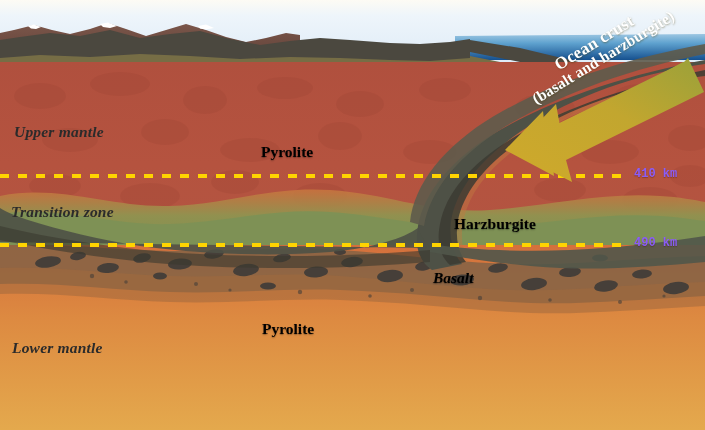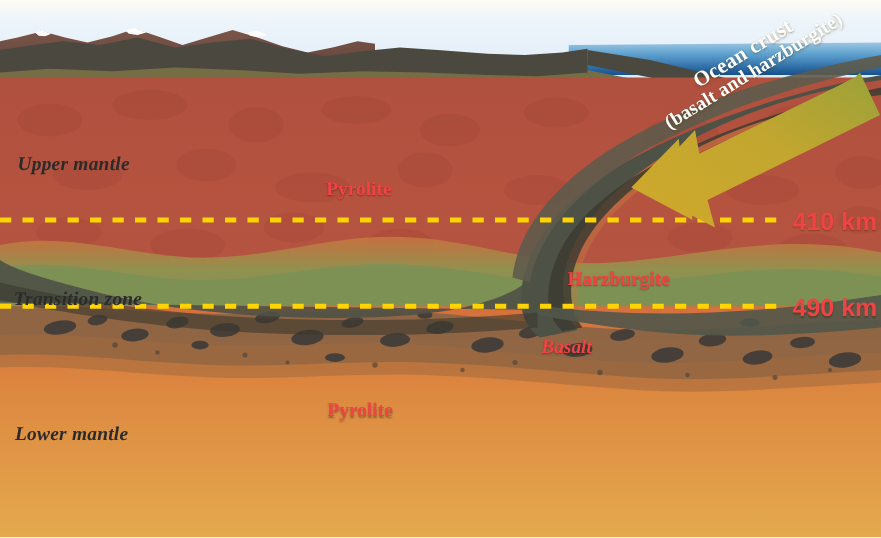--- a/index.html
+++ b/index.html
@@ -19,28 +19,28 @@
     font-family:"Liberation Serif", serif;
     font-style:italic;font-weight:700;
     font-size:15.5px;
     color:#2b2b2b;
     letter-spacing:.2px;
   }
   .rock-label{
     font-family:"Liberation Serif", serif;
     font-weight:700;
     font-size:15.5px;
-    color:#ef4444;
+    color:#000000;
     text-shadow:0 1px 1.5px rgba(0,0,0,.35);
   }
   .depth-label{
-    font-family:Liberation Sans, sans-serif;
+    font-family:Liberation Mono, monospace;
     font-weight:700;
-    font-size:20px;
-    color:#ef4444;
+    font-size:12px;
+    color:#8b5cf6;
     text-shadow:0 1px 1px rgba(60,30,0,.35);
   }
 
   
   #arrow-caption{
     position:absolute;
     left:520px;top:78px;
     transform-origin:left top;
     transform:rotate(-31.5deg);
     text-align:center;
@@ -277,21 +277,21 @@
         <path fill="url(#gArrow)" d="M689,62 L705,86 L558,157 L560,176 L511,150 L549,111 L551,130 L678,68 Z" transform="translate(-6,0)"></path>
 
         <path fill="url(#gArrow)" d="M688,58 L704,92 L566,160 L572,182 L512,151 L556,104 L560,126 L684,62 Z"></path>
       </g>
 
     </g>
   </svg>
 
   <div class="lbl zone-label" style="left:14px;top:123px;font-family:Liberation Serif, serif;">Upper mantle</div>
 
-  <div class="lbl zone-label" style="left:11px;top:203px;margin-top:28px;">Transition zone</div>
+  <div class="lbl zone-label" style="left:11px;top:203px;">Transition zone</div>
 
   <div class="lbl zone-label" style="left:12px;top:339px;">Lower mantle</div>
 
   <div class="lbl rock-label" style="left:261px;top:143px;">Pyrolite</div>
 
   <div class="lbl rock-label" style="left:454px;top:215px;">Harzburgite</div>
 
   <div class="lbl rock-label" style="left:433px;top:269px;font-style:italic;">Basalt</div>
 
   <div class="lbl rock-label" style="left:262px;top:320px;">Pyrolite</div>

